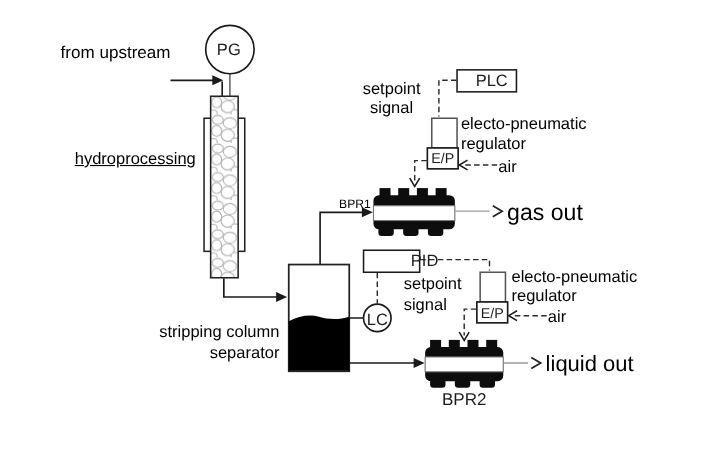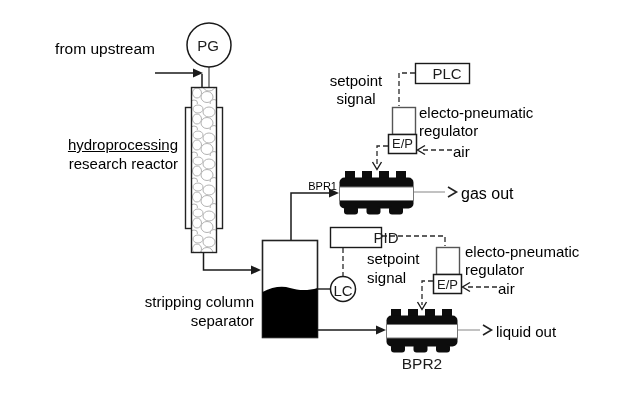--- a/index.html
+++ b/index.html
@@ -142,25 +142,24 @@
       <polyline points="417.5,302 422,309.5 426.5,302"></polyline>
       <polyline points="470,282.5 462.5,287 470,291.5"></polyline>
     </g>
   </svg>
 
   <div class="lbl right" style="left:30px;top:39px;width:125px;font-size:15.5px;">from upstream</div>
 
   <div class="tag" style="left:189px;top:37px;width:38px;">PG</div>
 
   <div class="lbl right" style="left:40px;top:135px;width:138px;text-decoration:underline;">hydroprocessing</div>
-  <div class="lbl right" style="left:40px;top:154px;width:138px;">research reactor</div>
 
   <div class="lbl right" style="left:292px;top:177px;width:45px;font-size:11px;">BPR1</div>
 
-  <div class="lbl" style="left:461px;top:184px;font-size:16px;">gas out</div>
+  <div class="lbl" style="left:461px;top:184px;font-size:21px;">gas out</div>
 
   <div class="lbl center" style="left:323px;top:71px;width:66px;">setpoint</div>
   <div class="lbl center" style="left:323px;top:89px;width:66px;">signal</div>
 
   <div class="tag" style="left:415px;top:65px;width:64px;">PLC</div>
 
   <div class="lbl" style="left:419px;top:103px;">electo-pneumatic</div>
   <div class="lbl" style="left:419px;top:121px;">regulator</div>
 
   <div class="tag small" style="left:388px;top:136px;width:29px;">E/P</div>
@@ -177,17 +176,17 @@
   <div class="lbl" style="left:367px;top:249px;">setpoint</div>
   <div class="lbl" style="left:367px;top:268px;">signal</div>
 
   <div class="lbl" style="left:465px;top:242px;">electo-pneumatic</div>
   <div class="lbl" style="left:465px;top:260px;">regulator</div>
 
   <div class="tag small" style="left:433px;top:277px;width:29px;">E/P</div>
 
   <div class="lbl" style="left:498px;top:279px;">air</div>
 
-  <div class="lbl" style="left:496px;top:322px;font-size:15px;">liquid out</div>
+  <div class="lbl" style="left:496px;top:322px;font-size:20px;">liquid out</div>
 
   <div class="tag" style="left:396px;top:355px;width:52px;font-size:15.5px;">BPR2</div>
 
 </div>
 
 </body></html>

